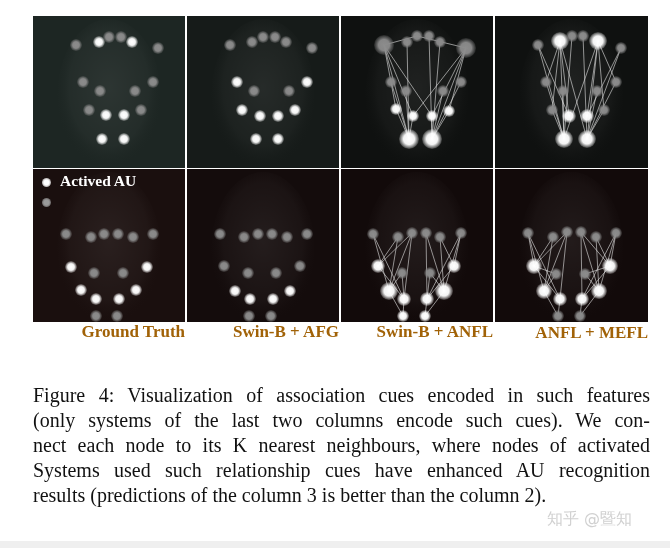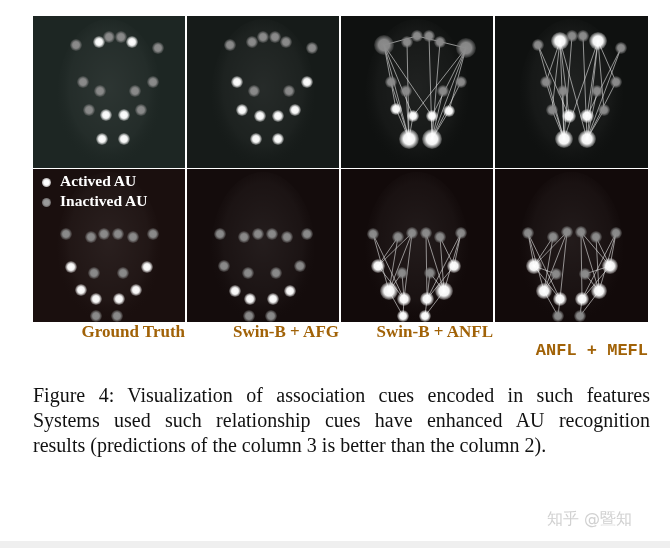--- a/index.html
+++ b/index.html
@@ -424,31 +424,32 @@
         <circle cx="104" cy="122" r="8" fill="url(#ga7)"></circle>
         <circle cx="63" cy="147" r="6" fill="url(#gi7)"></circle>
         <circle cx="85" cy="147" r="6" fill="url(#gi7)"></circle>
       </svg>
     </div>
 
   <div class="legend" style="left:0px;top:153px;width:152px;height:50px;">
     <span class="legend-dot" style="left:9px;top:9px;background:radial-gradient(circle,#ffffff 40%,rgba(255,255,255,0.3) 100%);"></span>
     <span class="legend-row" style="left:27px;top:3px;">Actived AU</span>
     <span class="legend-dot" style="left:9px;top:29px;background:radial-gradient(circle,#9a9a9a 40%,rgba(150,150,150,0.3) 100%);"></span>
-    <span class="legend-row" style="left:27px;top:23px;">Inactived AU</span>
   </div>
 </div>
 
 <div class="col-label" style="left:33px;top:323px;width:152px;">Ground Truth</div>
 <div class="col-label" style="left:187px;top:323px;width:152px;">Swin-B + AFG</div>
 <div class="col-label" style="left:341px;top:323px;width:152px;">Swin-B + ANFL</div>
 <div class="col-label" style="left:495px;top:323px;width:153px;">
-  <div style="margin-top:19px;font-family:Liberation Mono, monospace;">ANFL + MEFL</div>
+  <div style="margin-top:1px;">ANFL + MEFL</div>
 </div>
 
 <div class="caption">
   <span class="caption-line">Figure 4: Visualization of association cues encoded in such features</span>
+  <span class="caption-line">(only systems of the last two columns encode such cues).  We con-</span>
+  <span class="caption-line">nect each node to its K nearest neighbours, where nodes of activated</span>
   <span class="caption-line">Systems used such relationship cues have enhanced AU recognition</span>
   <span class="caption-line last">results (predictions of the column 3 is better than the column 2).</span>
 </div>
 
 <div class="watermark">知乎 @暨知</div>
 <div class="bottom-bar"></div>
 
 </body></html>

